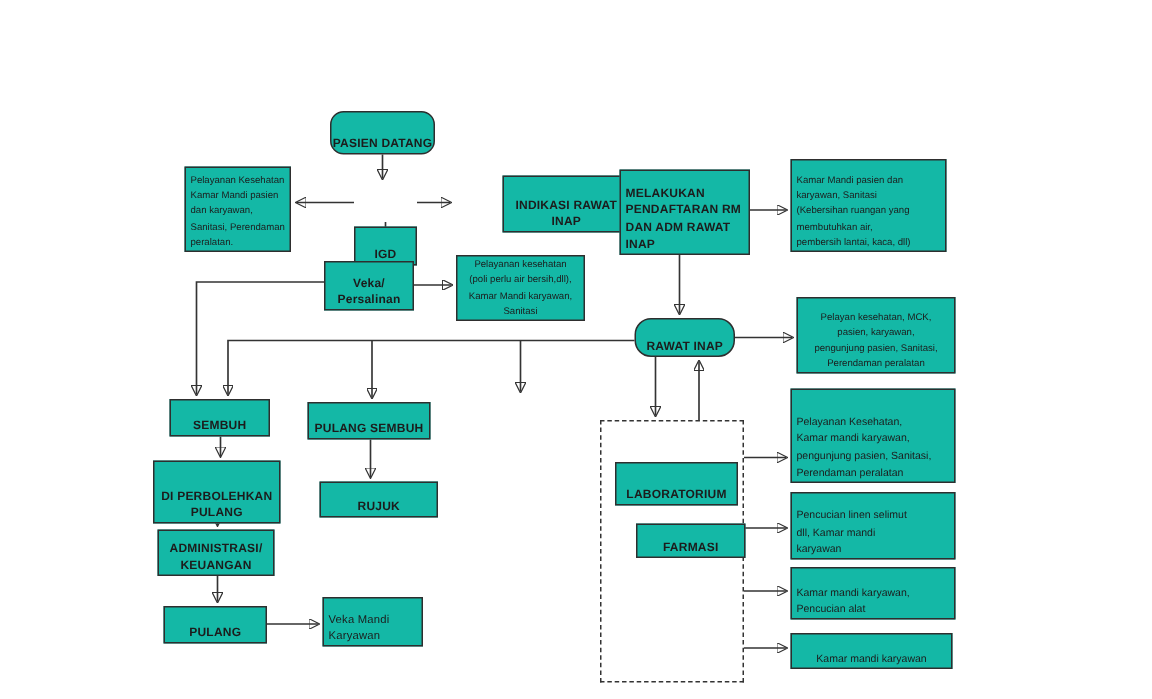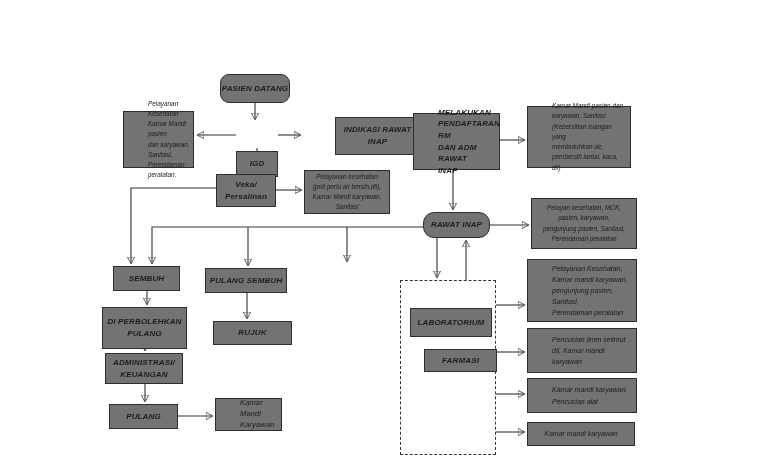--- a/index.html
+++ b/index.html
@@ -13,33 +13,32 @@
     width:768px;height:466px;
     background:var(--bg);
     font-family:"Liberation Sans", sans-serif;
     color:#1c1c1c;
     overflow:hidden;
   }
   #arrows{position:absolute;left:0;top:0;width:768px;height:466px;}
   #arrows path{stroke:var(--line);stroke-width:1.1;fill:none;}
   .box{
     position:absolute;
-    background:#737373;
+    background:#14b8a6;
     border:1.4px solid var(--border);
-    display:flex;align-items:center;justify-content:center;
+    display:flex;align-items:flex-end;justify-content:center;
     box-sizing:border-box;
     text-align:center;
     white-space:pre-line;
-    font-style:italic;
   }
   .rounded{border-radius:9px;border-width:1.6px;}
   .lbl{font-size:8px;font-weight:bold;line-height:1.45;letter-spacing:.15px;}
   .note{border-width:1.1px;}
   .note .txt{font-size:6.4px;line-height:1.6;font-weight:normal;}
-  .left{justify-content:flex-start;text-align:left;padding-left:24px;padding-right:3px;}
+  .left{justify-content:flex-start;text-align:left;padding-left:3px;padding-right:3px;}
   .dashed{
     position:absolute;background:transparent;
     border:1.2px dashed #333;box-sizing:border-box;
   }
 </style>
 </head>
 <body>
 
 <div id="stage">
 
@@ -175,21 +174,21 @@
   <div class="box" style="left:105px;top:353px;width:78px;height:31px;">
     <span class="lbl">ADMINISTRASI/
 KEUANGAN</span>
   </div>
 
   <div class="box" style="left:109px;top:404px;width:69px;height:25px;">
     <span class="lbl">PULANG</span>
   </div>
 
   <div class="box left" style="left:215px;top:398px;width:67px;height:33px;">
-    <span class="lbl" style="font-weight:normal;font-size:7.5px;text-align:left;">Kamar Mandi
+    <span class="lbl" style="font-weight:normal;font-size:7.5px;text-align:left;">Veka Mandi
 Karyawan</span>
   </div>
 
   <div class="box" style="left:410px;top:308px;width:82px;height:29px;">
     <span class="lbl">LABORATORIUM</span>
   </div>
 
   <div class="box" style="left:424px;top:349px;width:73px;height:23px;">
     <span class="lbl">FARMASI</span>
   </div>

